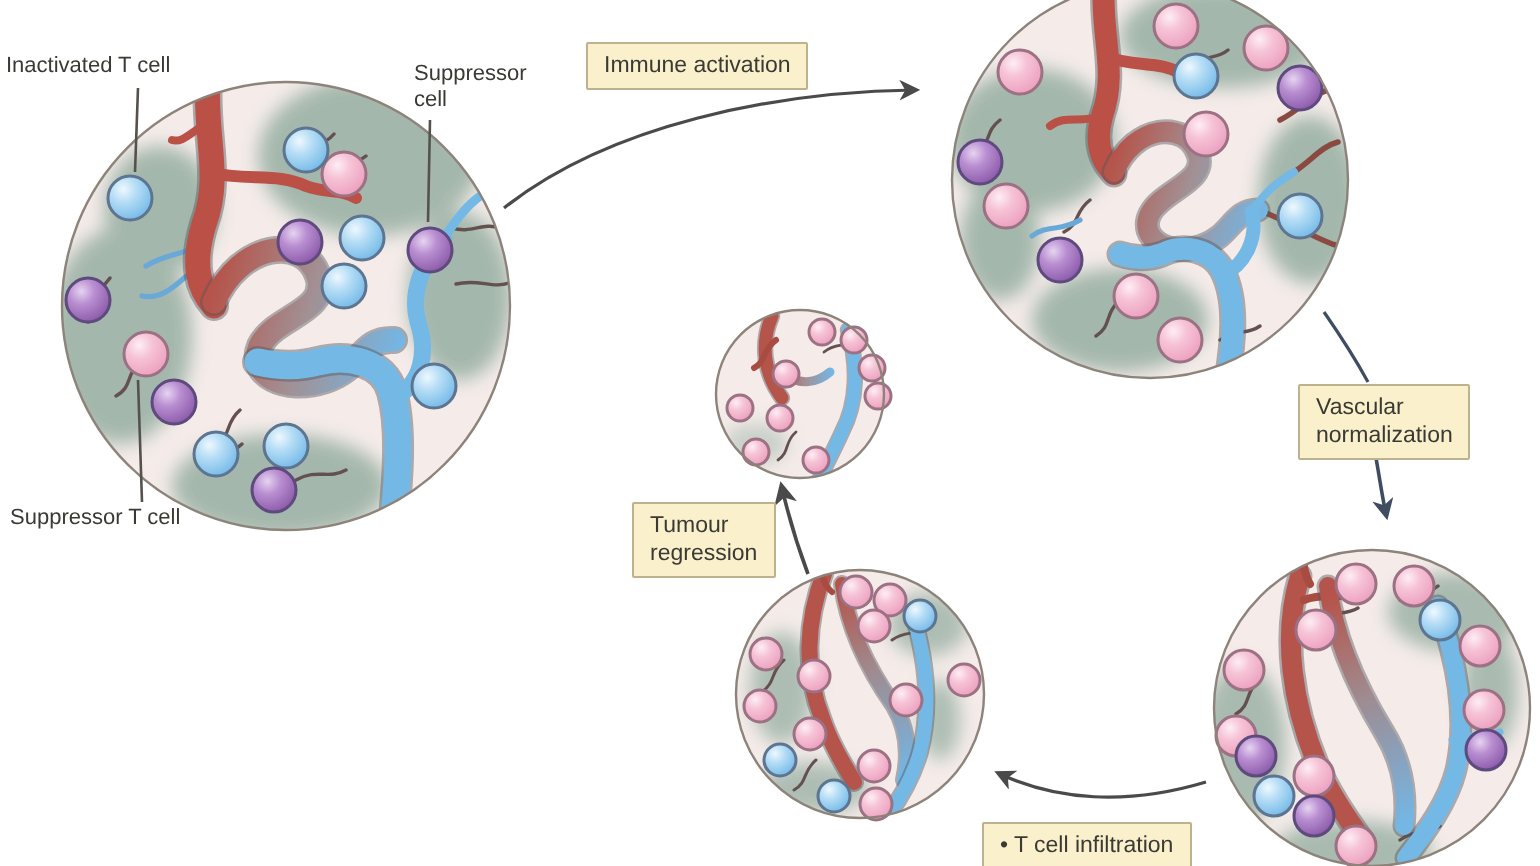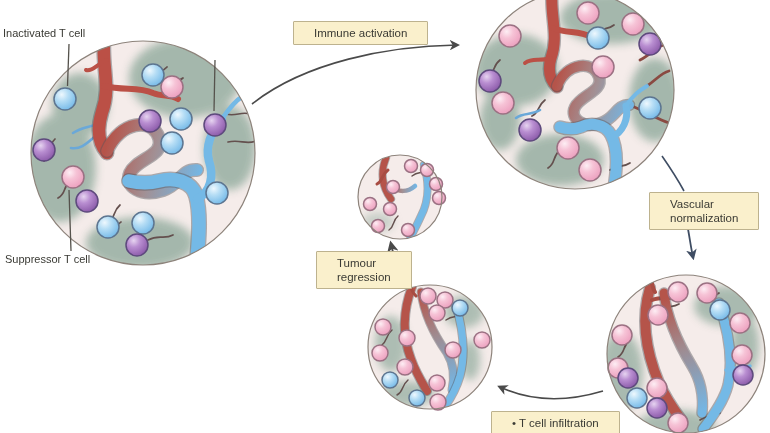--- a/index.html
+++ b/index.html
@@ -11,21 +11,21 @@
   .stage svg{position:absolute;left:0;top:0;}
   .label{
     position:absolute;font-size:11px;line-height:13px;
     color:var(--text,#3a3a34);white-space:pre-line;
   }
   .box{
     position:absolute;font-size:11.5px;line-height:14px;
     color:var(--text,#3a3a34);white-space:pre-line;
     background:var(--box-bg,#faf0cc);
     border:1px solid var(--box-border,#bdb28e);
-    padding:4px 20px;border-radius:1px;
+    padding:4px 8px;border-radius:1px;
     box-shadow:0 0 0 0 transparent;
   }
 </style>
 </head>
 <body>
 
 <div class="stage">
 
 <svg id="diagram" width="770" height="433" viewBox="0 0 770 433">
   <defs>
@@ -300,20 +300,22 @@
     <path d="M688,229 C690,240 691,248 693,257" stroke="#3f4d63" stroke-width="1.8" marker-end="url(#ah-slate)"></path>
     <path d="M603,391 C563,403 528,400 500,387" stroke="#4a4a4a" stroke-width="1.6" marker-end="url(#ah-dark)"></path>
     <path d="M404,287 C398,271 394,257 391,244" stroke="#4a4a4a" stroke-width="1.8" marker-end="url(#ah-dark)"></path>
     <line x1="69" y1="44" x2="67.5" y2="86" stroke="#55524c" stroke-width="1.3"></line>
     <line x1="215" y1="60" x2="214" y2="111" stroke="#55524c" stroke-width="1.3"></line>
     <line x1="71" y1="251" x2="69" y2="190" stroke="#55524c" stroke-width="1.3"></line>
   </g>
 </svg>
 
 <div class="label" style="left:3px;top:27px">Inactivated T cell</div>
+<div class="label" style="left:207px;top:31px">Suppressor
+cell</div>
 <div class="label" style="left:5px;top:253px">Suppressor T cell</div>
 
 <div class="box" style="left:293px;top:21px">Immune activation</div>
 <div class="box" style="left:649px;top:192px">Vascular
 normalization</div>
 <div class="box" style="left:316px;top:251px">Tumour
 regression</div>
 <div class="box" style="left:491px;top:411px;min-height:34px">• T cell infiltration</div>
 
 </div>

